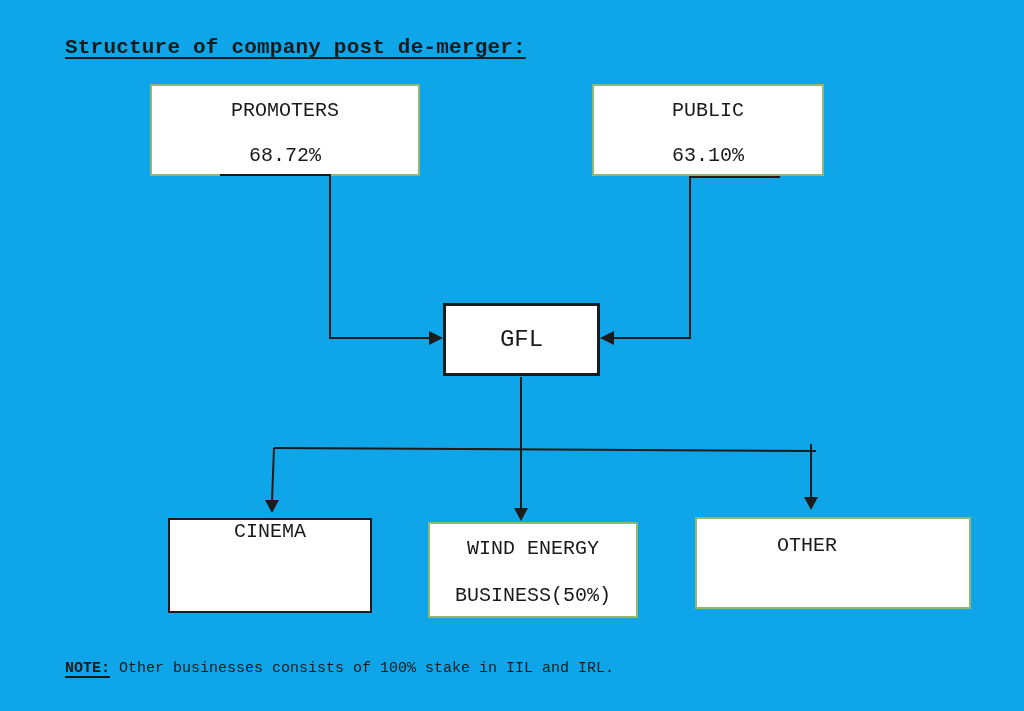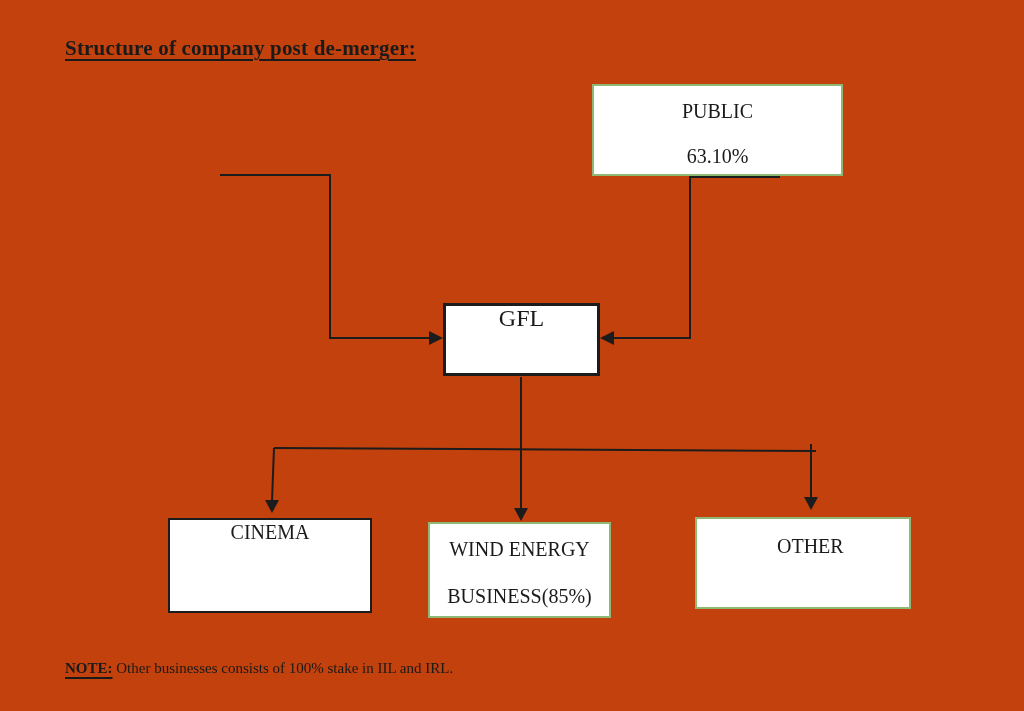--- a/index.html
+++ b/index.html
@@ -5,22 +5,22 @@
   :root{
     --green: #8eb873;
     --line: #1c1c1c;
     --text: #1a1a1a;
   }
   html,body{margin:0;padding:0;background:#ffffff;}
   .stage{
     position:relative;
     width:1024px;
     height:711px;
-    background:#c2410c;
-    font-family:Liberation Serif, serif;
+    background:#0ea5e9;
+    font-family:Liberation Mono, monospace;
     color:var(--text);
     overflow:hidden;
   }
   .title{
     position:absolute;
     left:65px;
     top:36px;
     font-size:21px;
     font-weight:bold;
     text-decoration:underline;
@@ -35,31 +35,31 @@
     flex-direction:column;
     align-items:center;
     box-sizing:border-box;
     font-size:20px;
     line-height:24px;
     text-align:center;
   }
   .node.green{border:2px solid var(--green);}
   .node.black{border:2px solid var(--line);}
   .node-promoters{left:150px;top:84px;width:270px;height:92px;padding-top:13px;gap:21px;}
-  .node-public{left:592px;top:84px;width:251px;height:92px;padding-top:13px;gap:21px;}
+  .node-public{left:592px;top:84px;width:232px;height:92px;padding-top:13px;gap:21px;}
   .node-gfl{
     left:443px;top:303px;width:157px;height:73px;
     border:3px solid var(--line);
-    justify-content:flex-start;
+    justify-content:center;
     font-size:24px;
   }
   .node-cinema{left:168px;top:518px;width:204px;height:95px;gap:13px;}
-  .node-wind{left:428px;top:522px;width:183px;height:96px;padding-top:13px;gap:23px;}
+  .node-wind{left:428px;top:522px;width:210px;height:96px;padding-top:13px;gap:23px;}
   .node-other{
-    left:695px;top:517px;width:216px;height:92px;
+    left:695px;top:517px;width:276px;height:92px;
     padding-top:15px;gap:9px;
     align-items:flex-start;
     padding-left:80px;
     text-align:left;
   }
   .connectors{
     position:absolute;
     left:0;top:0;
     width:1024px;height:711px;
     pointer-events:none;
@@ -86,37 +86,41 @@
     text-underline-offset:4px;
   }
 </style>
 </head>
 <body>
 
 <div class="stage">
 
   <div class="title">Structure of company post de-merger:</div>
 
+  <div class="node green node-promoters">
+    <span>PROMOTERS</span>
+    <span>68.72%</span>
+  </div>
 
   <div class="node green node-public">
     <span>PUBLIC</span>
     <span>63.10%</span>
   </div>
 
   <div class="node node-gfl">
     <span>GFL</span>
   </div>
 
   <div class="node black node-cinema">
     <span>CINEMA</span>
   </div>
 
   <div class="node green node-wind">
     <span>WIND ENERGY</span>
-    <span>BUSINESS(85%)</span>
+    <span>BUSINESS(50%)</span>
   </div>
 
   <div class="node green node-other">
     <span>OTHER</span>
   </div>
 
   <svg class="connectors" viewBox="0 0 1024 711" xmlns="http://www.w3.org/2000/svg">
 
     <g>
       <polyline points="220,175 330,175 330,338 432,338"></polyline>

